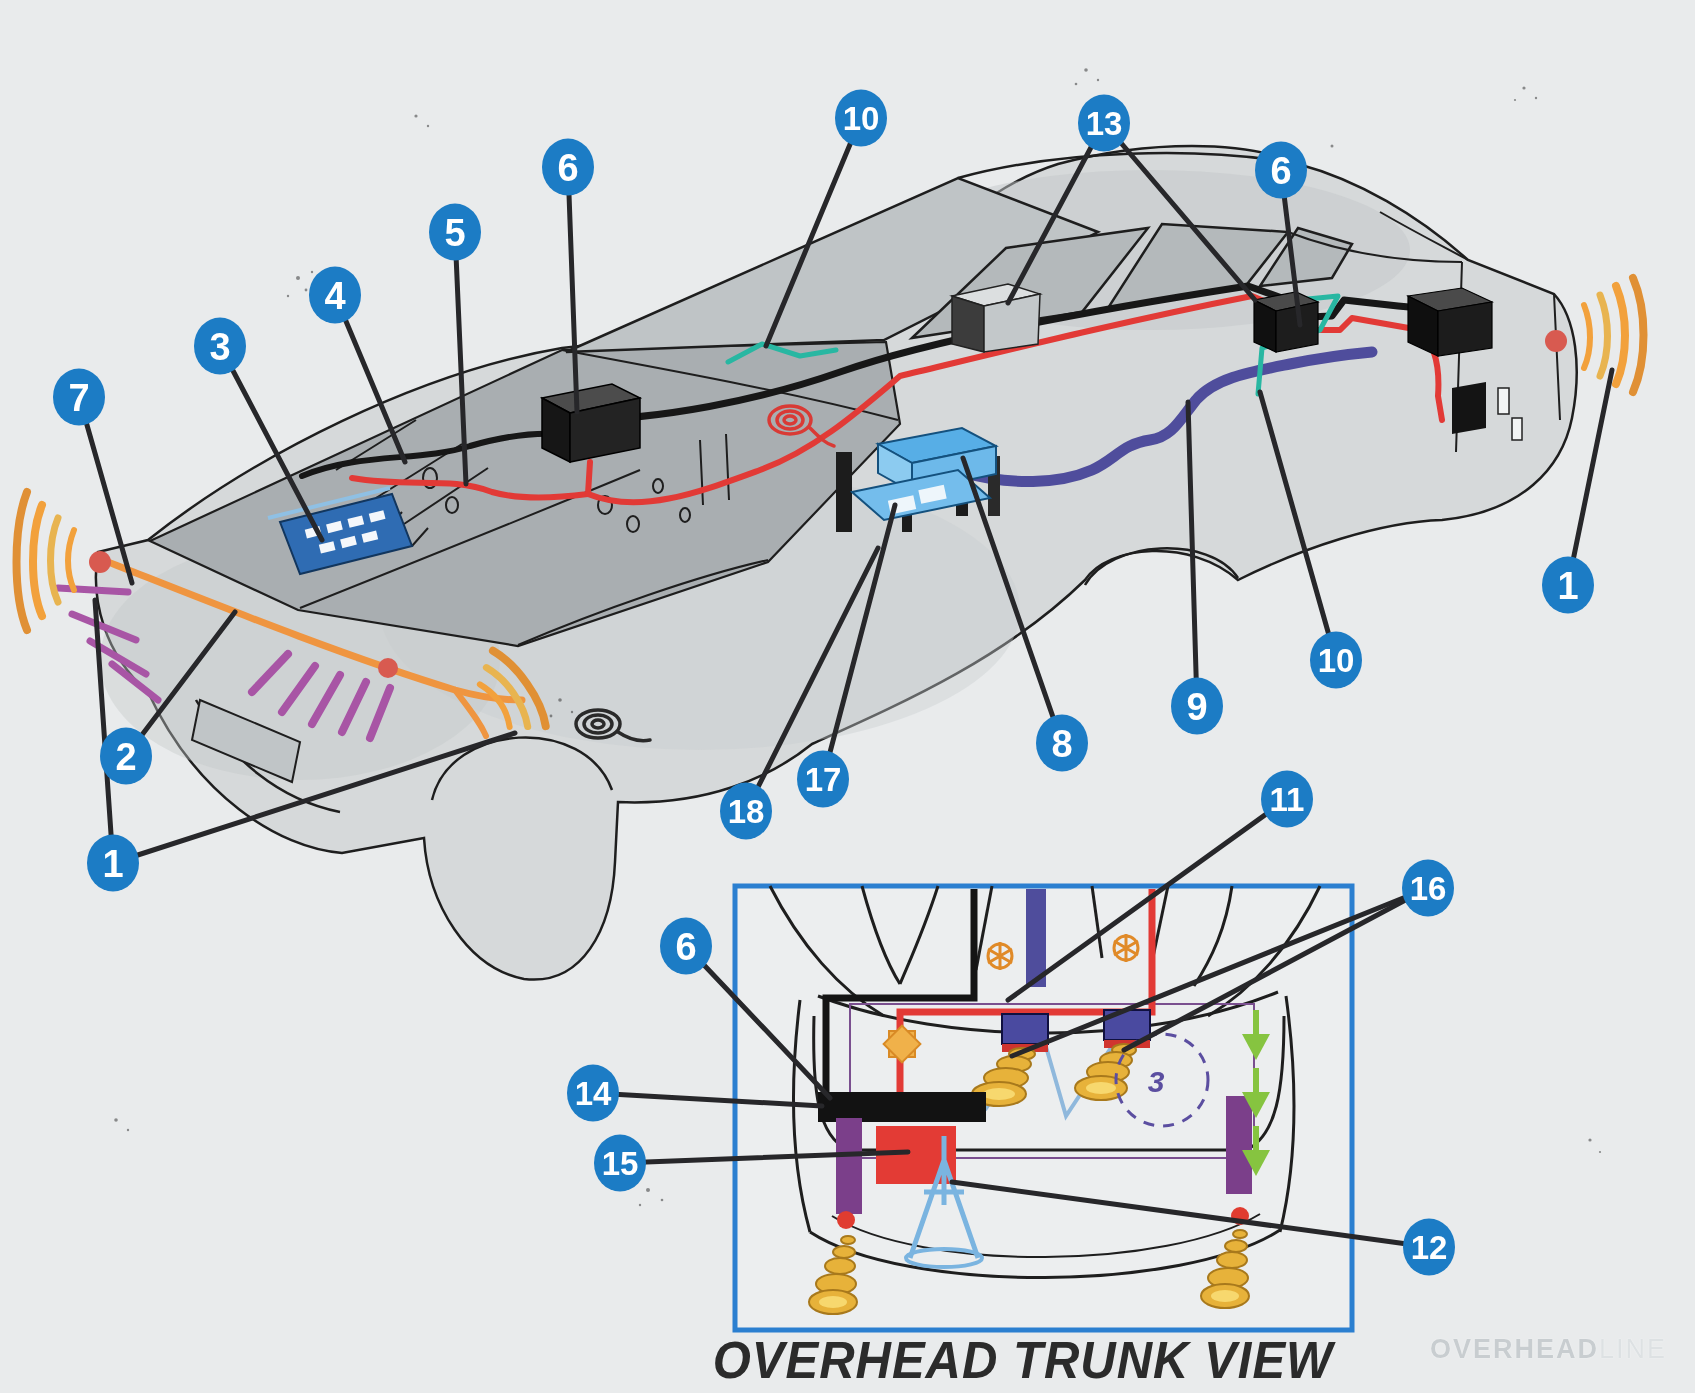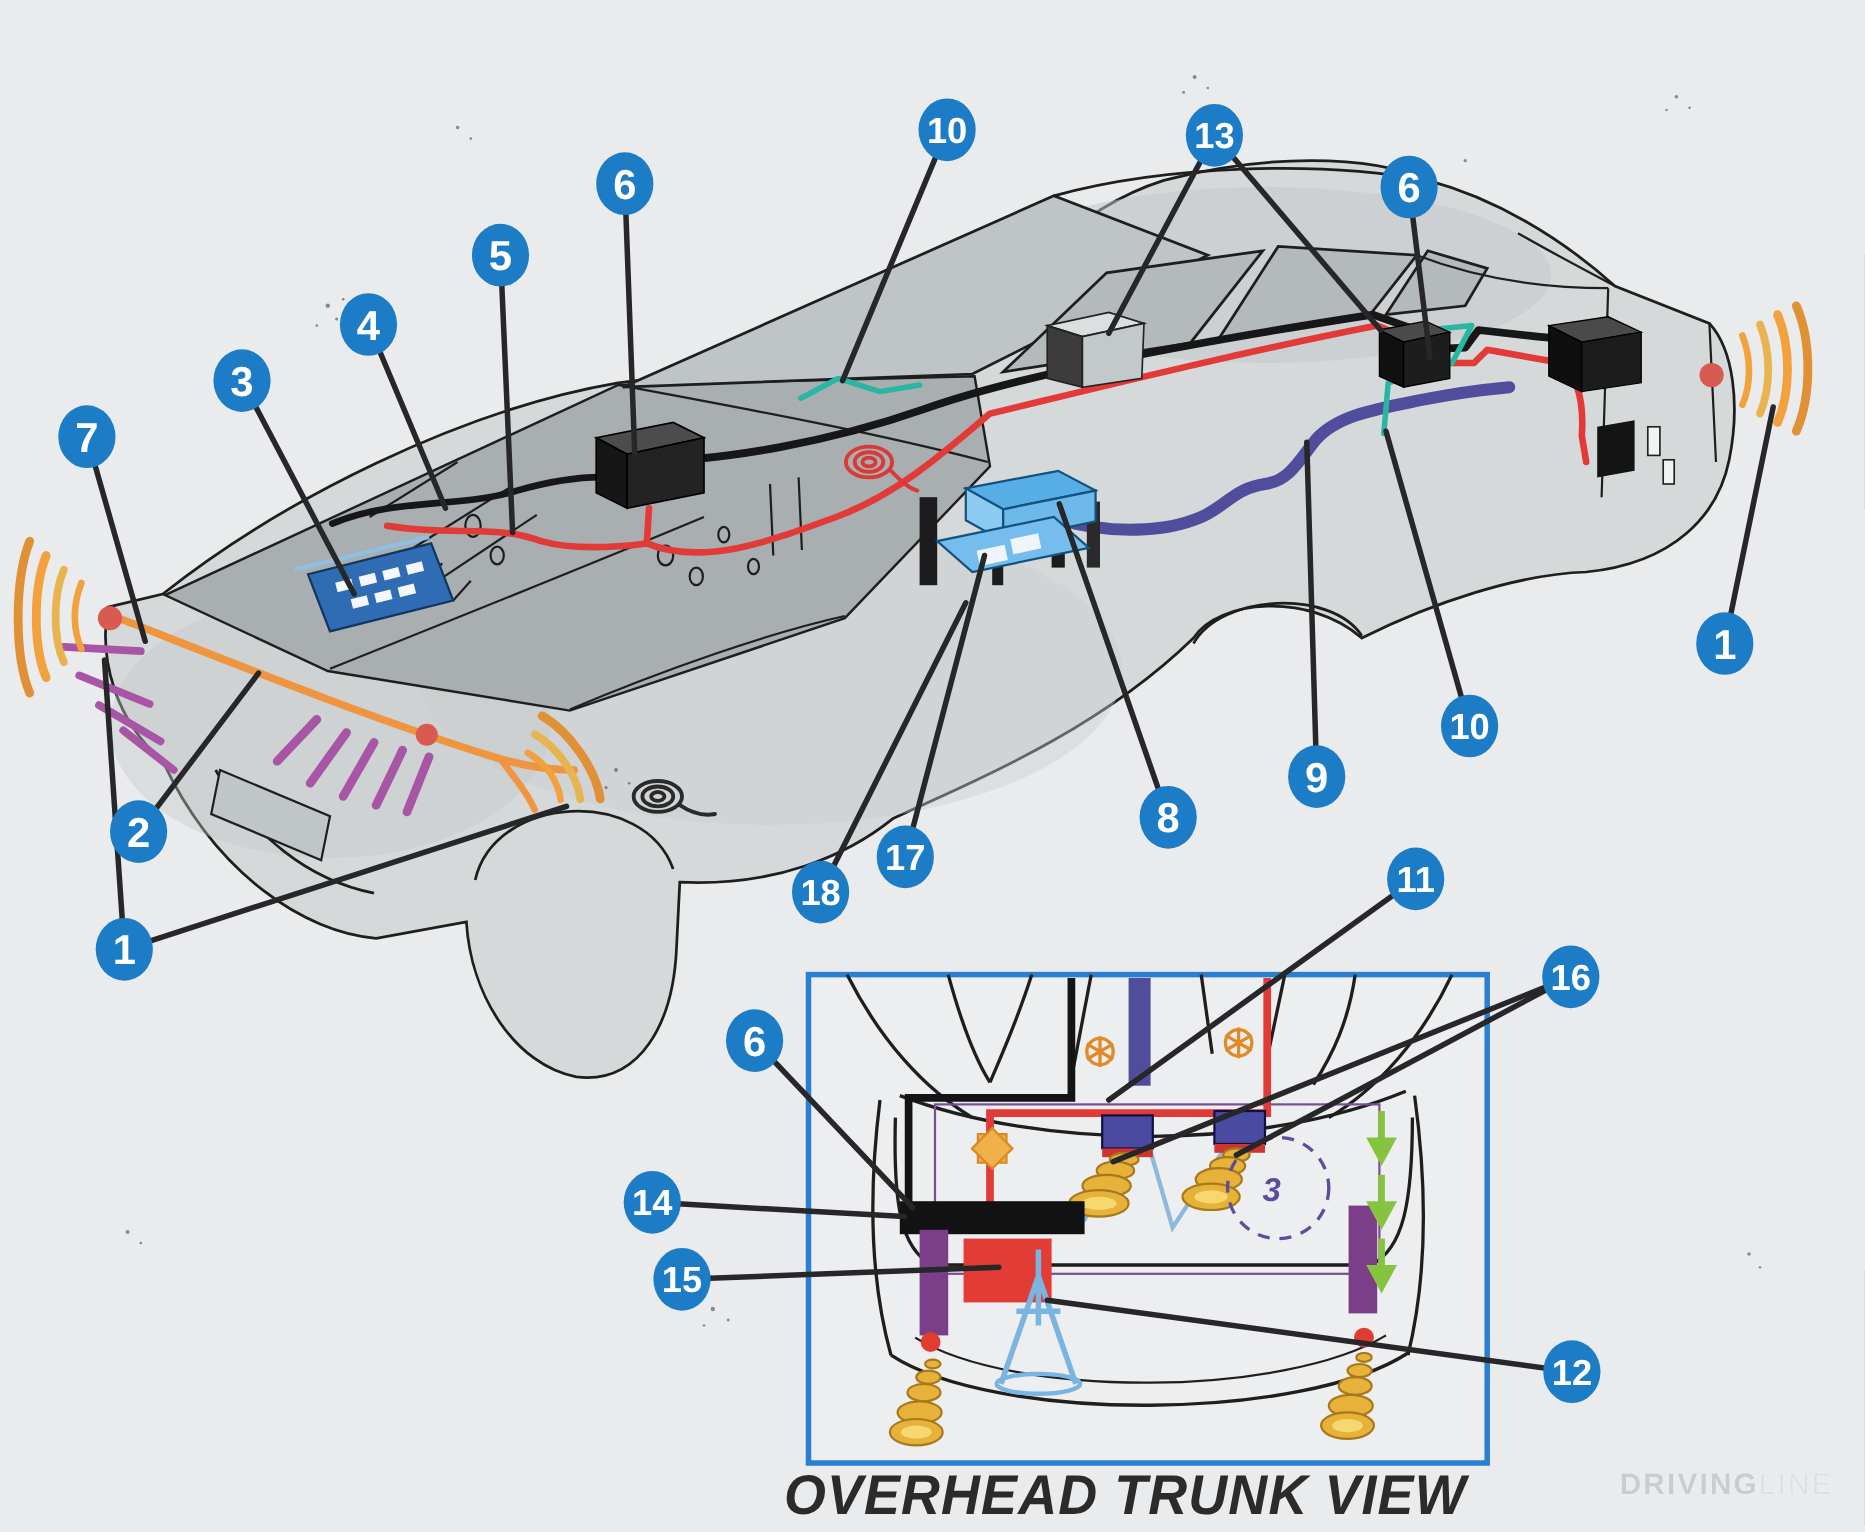--- a/index.html
+++ b/index.html
@@ -421,14 +421,14 @@
           <text x="823" y="779" class="co-num" font-size="33" text-anchor="middle" dy="0.36em">17</text>
         </g>
         <g>
           <ellipse cx="746" cy="811" rx="26" ry="28.5" fill="#1c7cc5"></ellipse>
           <text x="746" y="811" class="co-num" font-size="33" text-anchor="middle" dy="0.36em">18</text>
         </g>
       </g>
 </svg>
 
 <div id="inset-title">OVERHEAD TRUNK VIEW</div>
-<div id="watermark"><span class="wm-bold">DRIVING</span><span class="wm-light">LINE</span></div>
+<div id="watermark"><span class="wm-bold">OVERHEAD</span><span class="wm-light">LINE</span></div>
 </div>
 
 </body></html>

